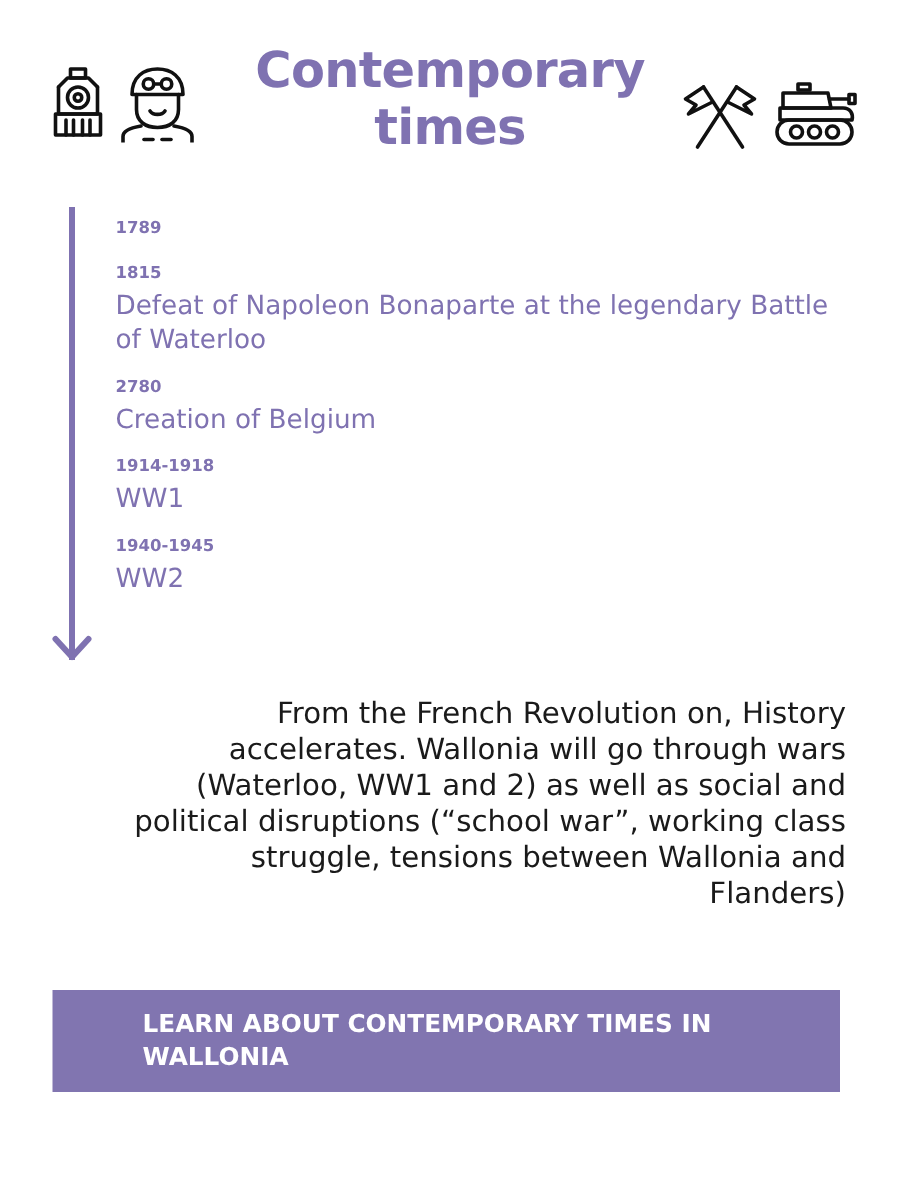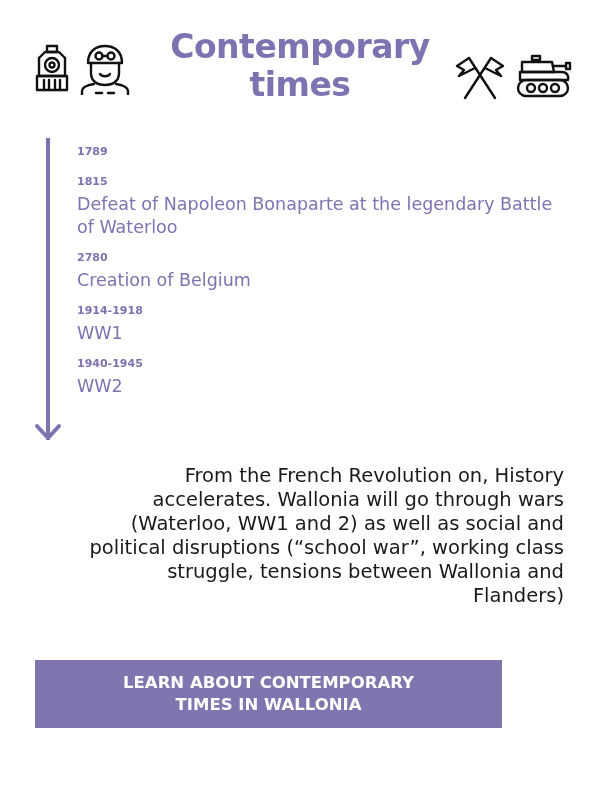--- a/index.html
+++ b/index.html
@@ -73,28 +73,28 @@
       text-align: right;
       color: #1a1a1a;
       font-size: 19.5px;
       line-height: 24px;
       margin-left: 24px;
     }
     .cta {
       position: absolute;
       left: 35px;
       top: 660px;
-      width: 467px;
+      width: 525px;
       height: 68px;
       background: #8175b0;
       color: #ffffff;
       font-weight: bold;
       font-size: 16.5px;
       line-height: 22px;
-      text-align: center;
+      text-align: left;
       display: flex;
       align-items: center;
       justify-content: center;
       box-sizing: border-box;
       padding: 0 60px;
       cursor: pointer;
     }
   </style>
 </head>
 <body>

